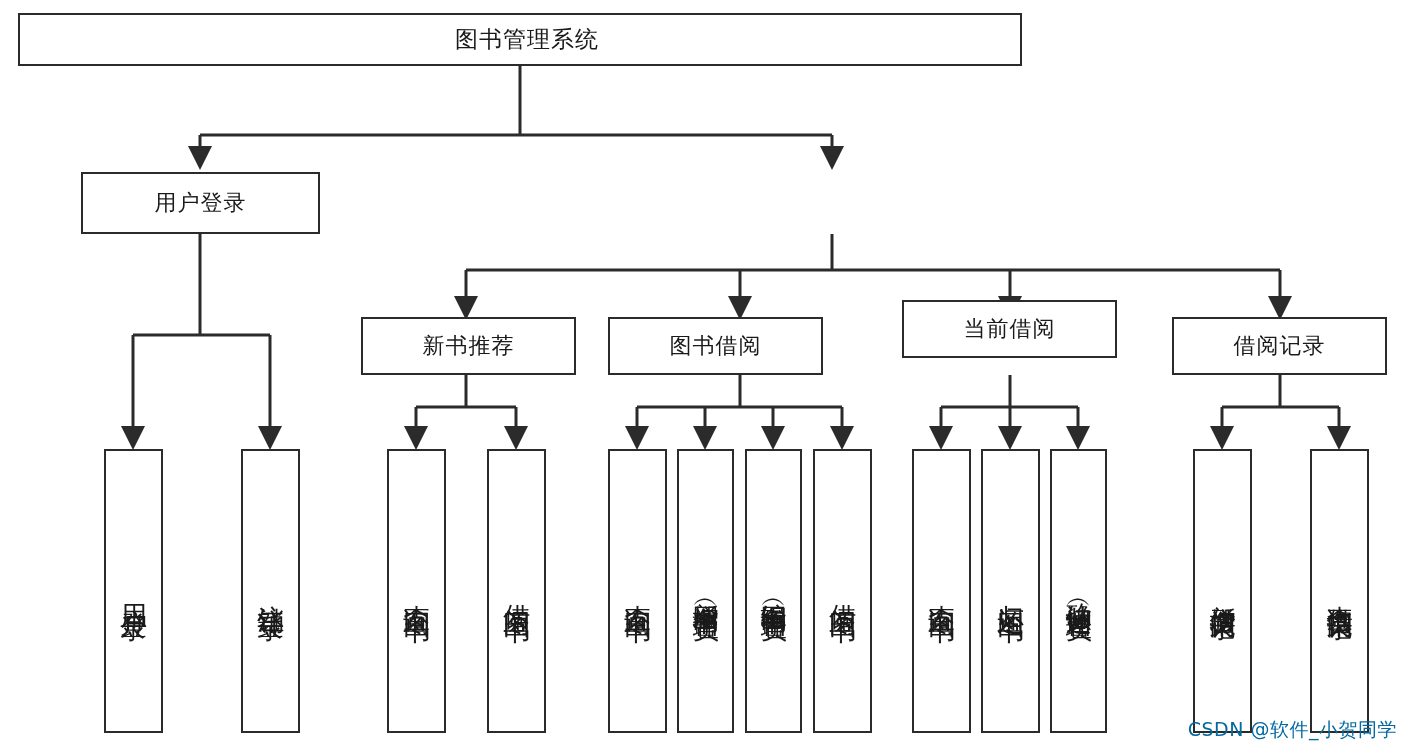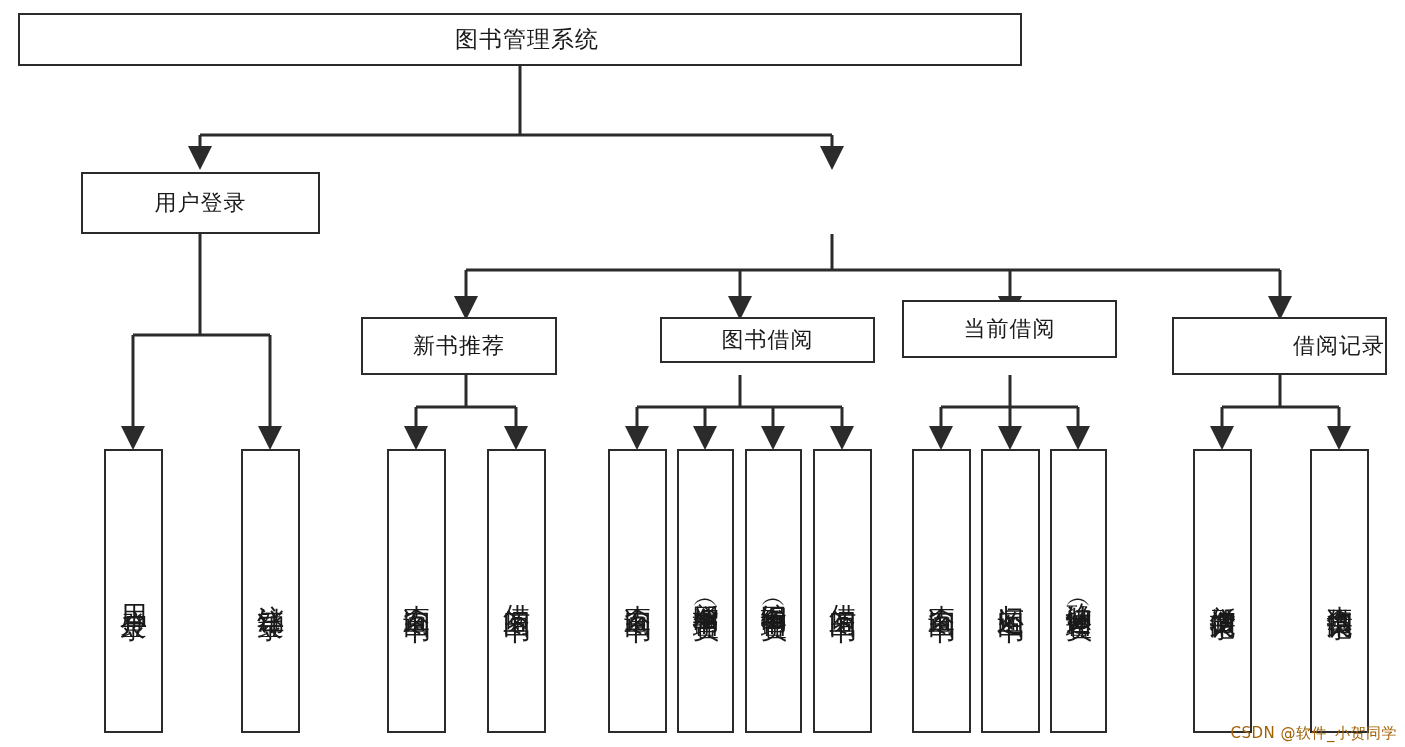--- a/index.html
+++ b/index.html
@@ -66,22 +66,22 @@
     max-height: 100%;
   }
   .node.vert.tall .label {
     font-size: 26px;
     letter-spacing: 2px;
   }
   #watermark {
     position: absolute;
     right: 8px;
     bottom: 4px;
-    font-size: 15px;
-    color: #a16207;
+    font-size: 19px;
+    color: #0369a1;
     letter-spacing: 0.5px;
     white-space: nowrap;
     font-family: "DejaVu Sans", "Liberation Sans", sans-serif;
   }
 </style>
 </head>
 <body>
 
 <div id="canvas">
 
@@ -137,30 +137,30 @@
   </svg>
 
   <div class="node horiz root" style="left:18px; top:13px; width:1004px; height:53px;padding-left:14px;">
     <span class="label">图书管理系统</span>
   </div>
 
   <div class="node horiz" style="left:81px; top:172px; width:239px; height:62px;">
     <span class="label">用户登录</span>
   </div>
 
-  <div class="node horiz" style="left:361px; top:317px; width:196px; height:58px;font-family:Liberation Serif, serif;">
+  <div class="node horiz" style="left:361px; top:317px; width:215px; height:58px;font-family:Liberation Serif, serif;">
     <span class="label">新书推荐</span>
   </div>
-  <div class="node horiz" style="left:660px; top:317px; width:215px; height:46px;">
+  <div class="node horiz" style="left:608px; top:317px; width:215px; height:58px;">
     <span class="label">图书借阅</span>
   </div>
   <div class="node horiz" style="left:902px; top:300px; width:215px; height:58px;">
     <span class="label">当前借阅</span>
   </div>
-  <div class="node horiz" style="left:1172px; top:317px; width:215px; height:58px;justify-content:flex-end;">
+  <div class="node horiz" style="left:1172px; top:317px; width:215px; height:58px;">
     <span class="label">借阅记录</span>
   </div>
 
   <div class="node vert" style="left:104px; top:449px; width:59px; height:284px;">
     <span class="label">用户登录</span>
   </div>
   <div class="node vert" style="left:241px; top:449px; width:59px; height:284px;">
     <span class="label">注销登录</span>
   </div>
 

